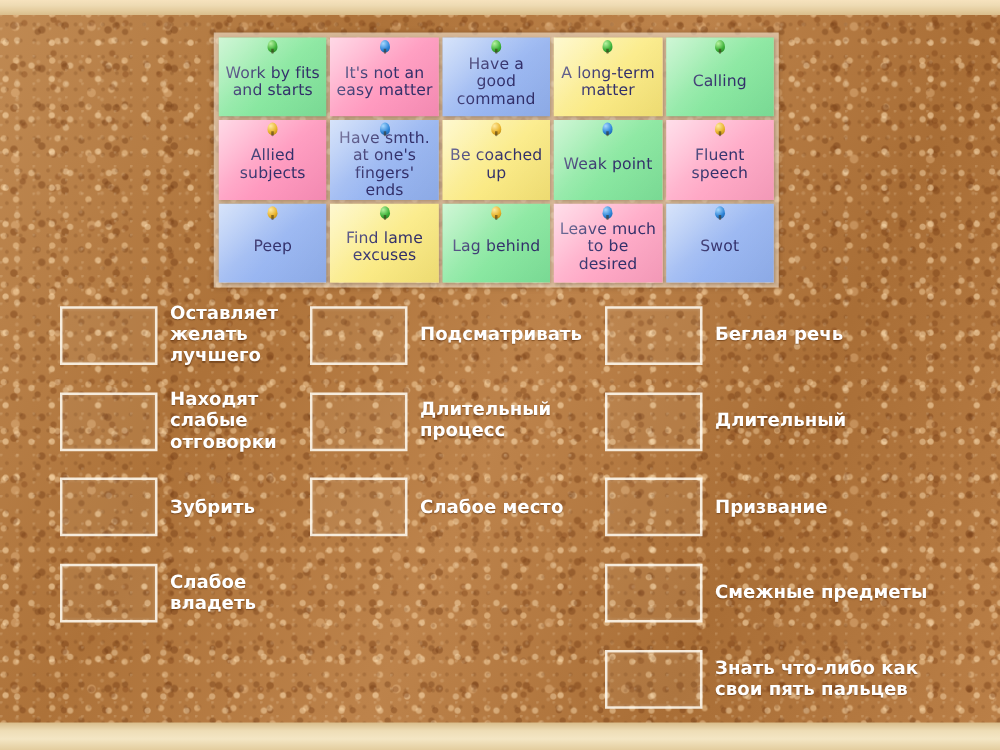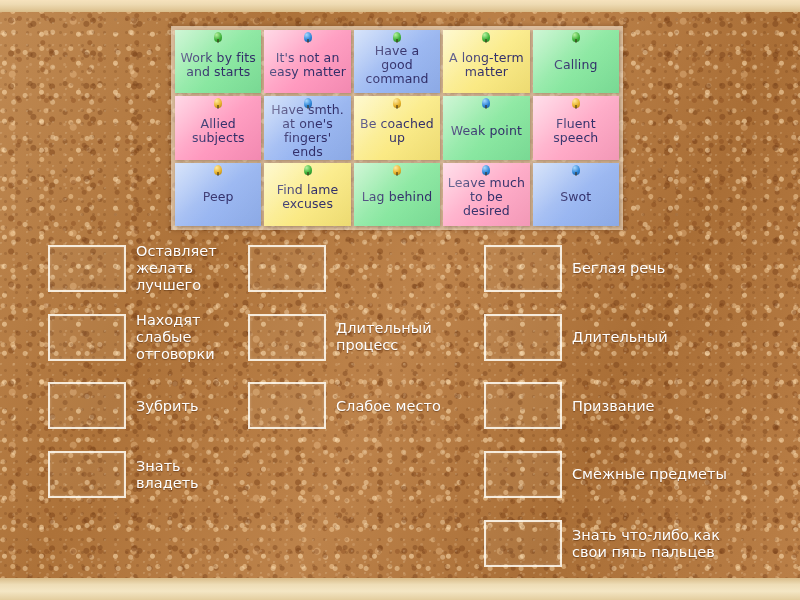--- a/index.html
+++ b/index.html
@@ -170,21 +170,21 @@
     border: 2px solid rgba(255,250,240,.88);
     background: rgba(255,248,235,.05);
     box-shadow: inset 0 0 3px rgba(255,255,255,.25);
   }
 
   .ans-label {
     color: #ffffff;
     font-family: "DejaVu Sans", sans-serif;
     font-size: 14.5px;
     line-height: 1.16;
-    font-weight: 400;
+    font-weight: 700;
     text-shadow: 0 1px 1px rgba(80,40,10,.55);
     max-width: 150px;
   }
   .ans-col:nth-child(3) .ans-label { max-width: 175px; }
 </style>
 </head>
 <body>
 
 <div id="board"></div>
 <div class="frame top"></div>
@@ -277,26 +277,27 @@
       <div class="ans-row">
         <div class="dropbox"></div>
         <div class="ans-label">Находят слабые отговорки</div>
       </div>
       <div class="ans-row">
         <div class="dropbox"></div>
         <div class="ans-label">Зубрить</div>
       </div>
       <div class="ans-row">
         <div class="dropbox"></div>
-        <div class="ans-label">Знать владеть</div>
+        <div class="ans-label">Слабое владеть</div>
       </div>
     </div>
     <div class="ans-col">
       <div class="ans-row">
         <div class="dropbox"></div>
+        <div class="ans-label">Подсматривать</div>
       </div>
       <div class="ans-row">
         <div class="dropbox"></div>
         <div class="ans-label">Длительный процесс</div>
       </div>
       <div class="ans-row">
         <div class="dropbox"></div>
         <div class="ans-label">Слабое место</div>
       </div>
     </div>

